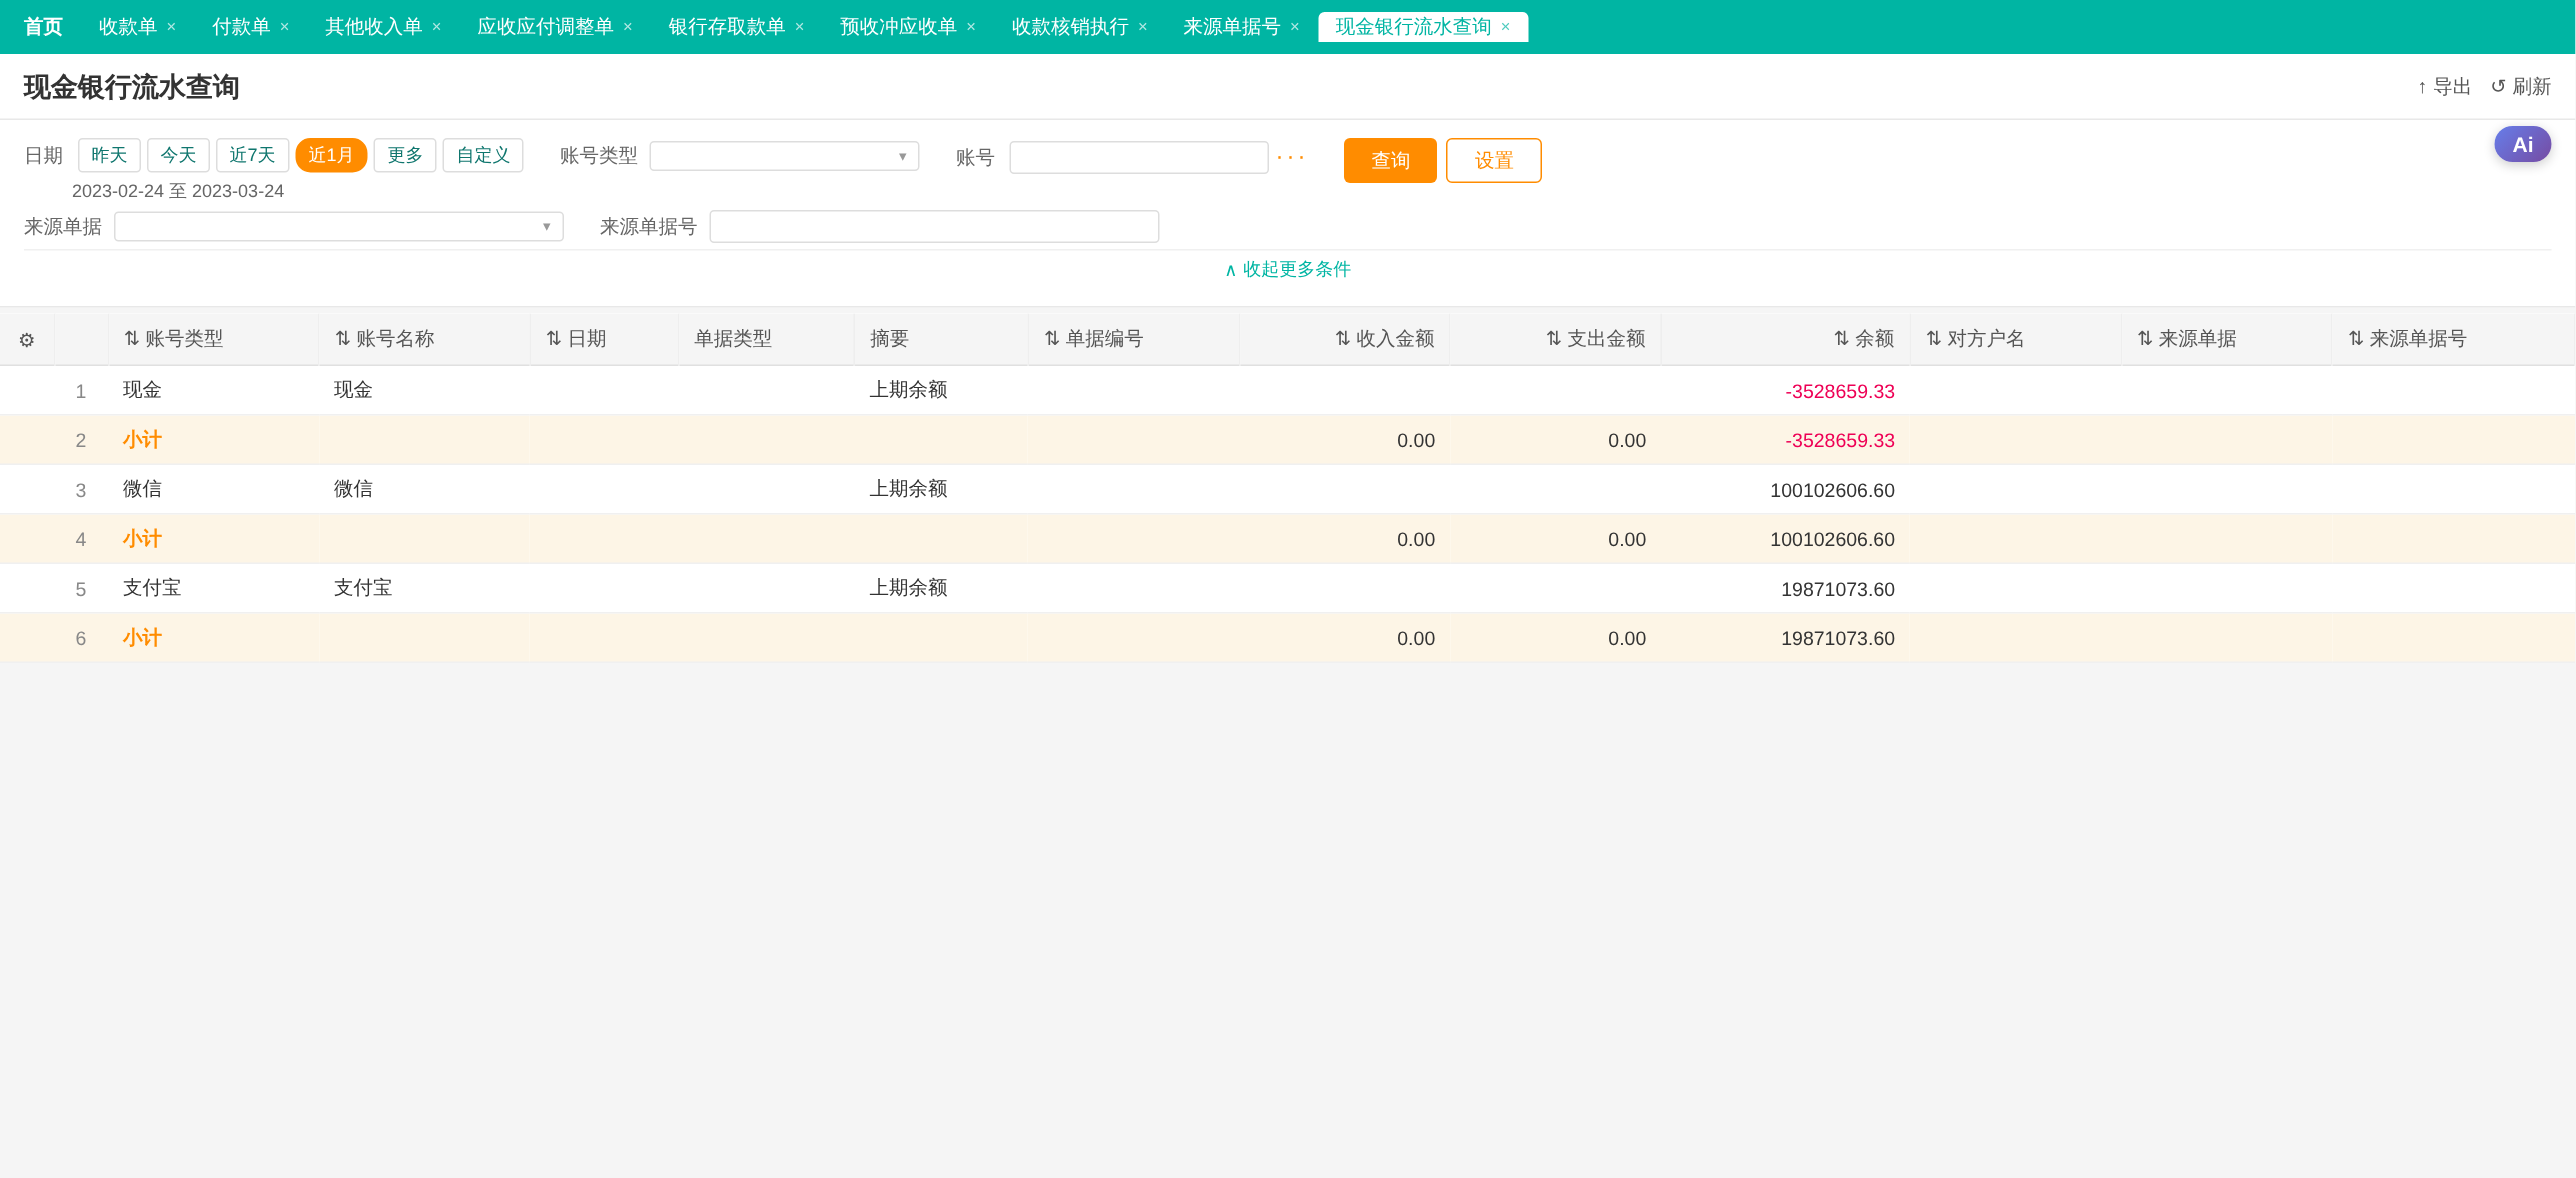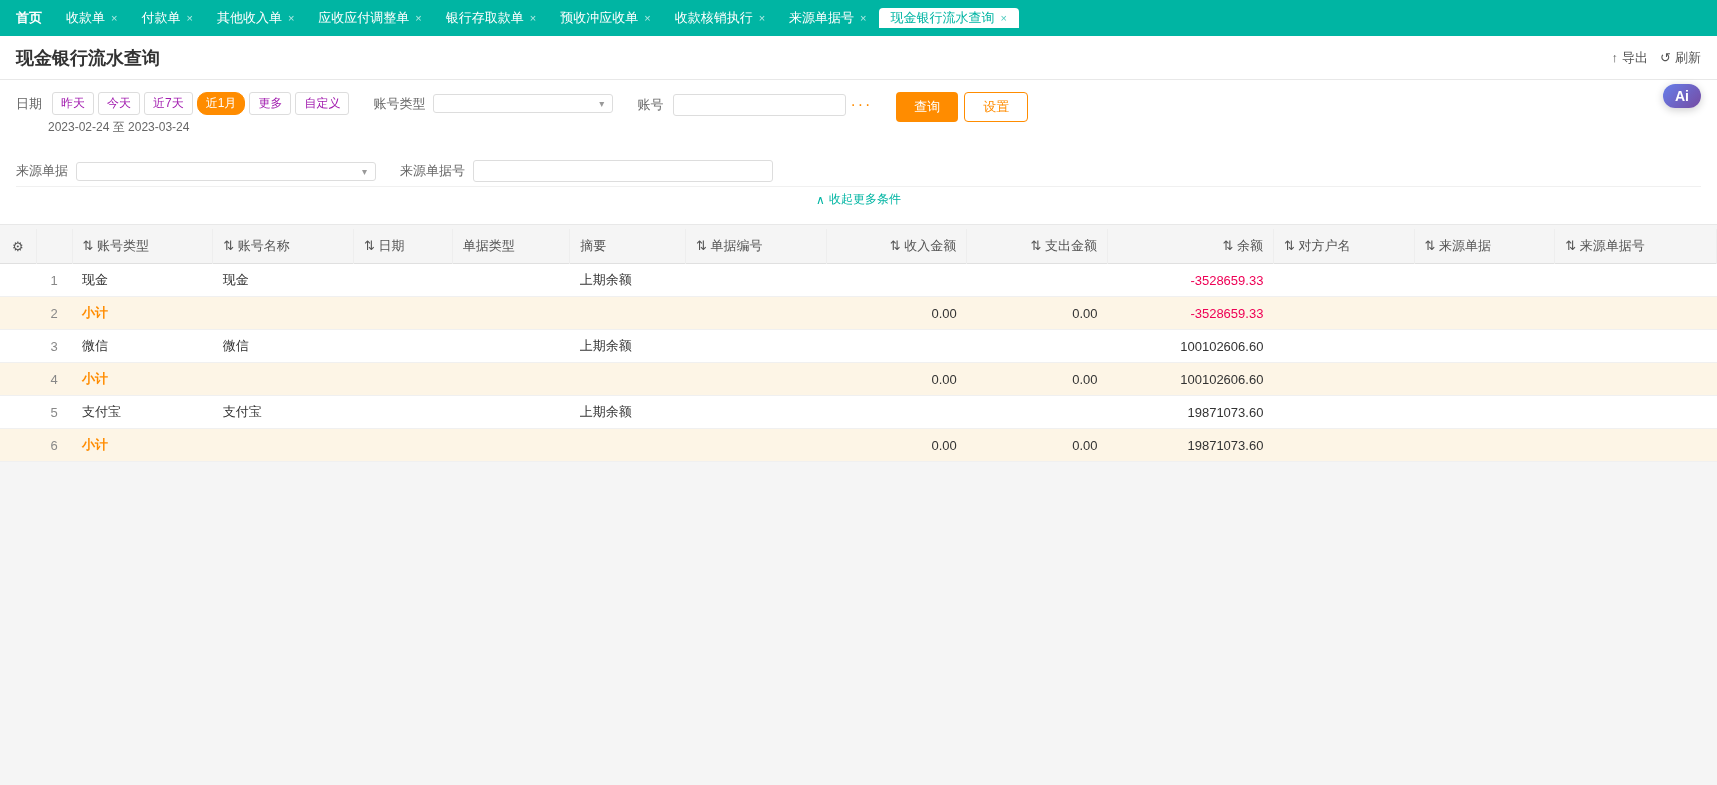--- a/index.html
+++ b/index.html
@@ -79,21 +79,21 @@
     .filter-date-btns {
       display: flex;
       gap: 4px;
       align-items: center;
     }
     .date-btn {
       padding: 2px 8px;
       border: 1px solid #ddd;
       border-radius: 3px;
       cursor: pointer;
-      color: #a21caf;
+      color: #0f766e;
       background: #fff;
       font-size: 12px;
     }
     .date-btn.active {
       background: #ff8c00;
       color: #fff;
       border-color: #ff8c00;
       border-radius: 10px;
     }
     .date-range {
@@ -219,21 +219,21 @@
       font-size: 14px;
       font-weight: bold;
       cursor: pointer;
       box-shadow: 0 2px 8px rgba(0,0,0,0.2);
     }
 
     .filter-main {
       flex: 1;
       display: flex;
       flex-direction: column;
-      gap: 24px;
+      gap: 4px;
     }
   </style>
 </head>
 <body>
 
 <nav class="top-nav">
   <div class="nav-item home">
     <span>首页</span>
   </div>
   <div class="nav-item">

